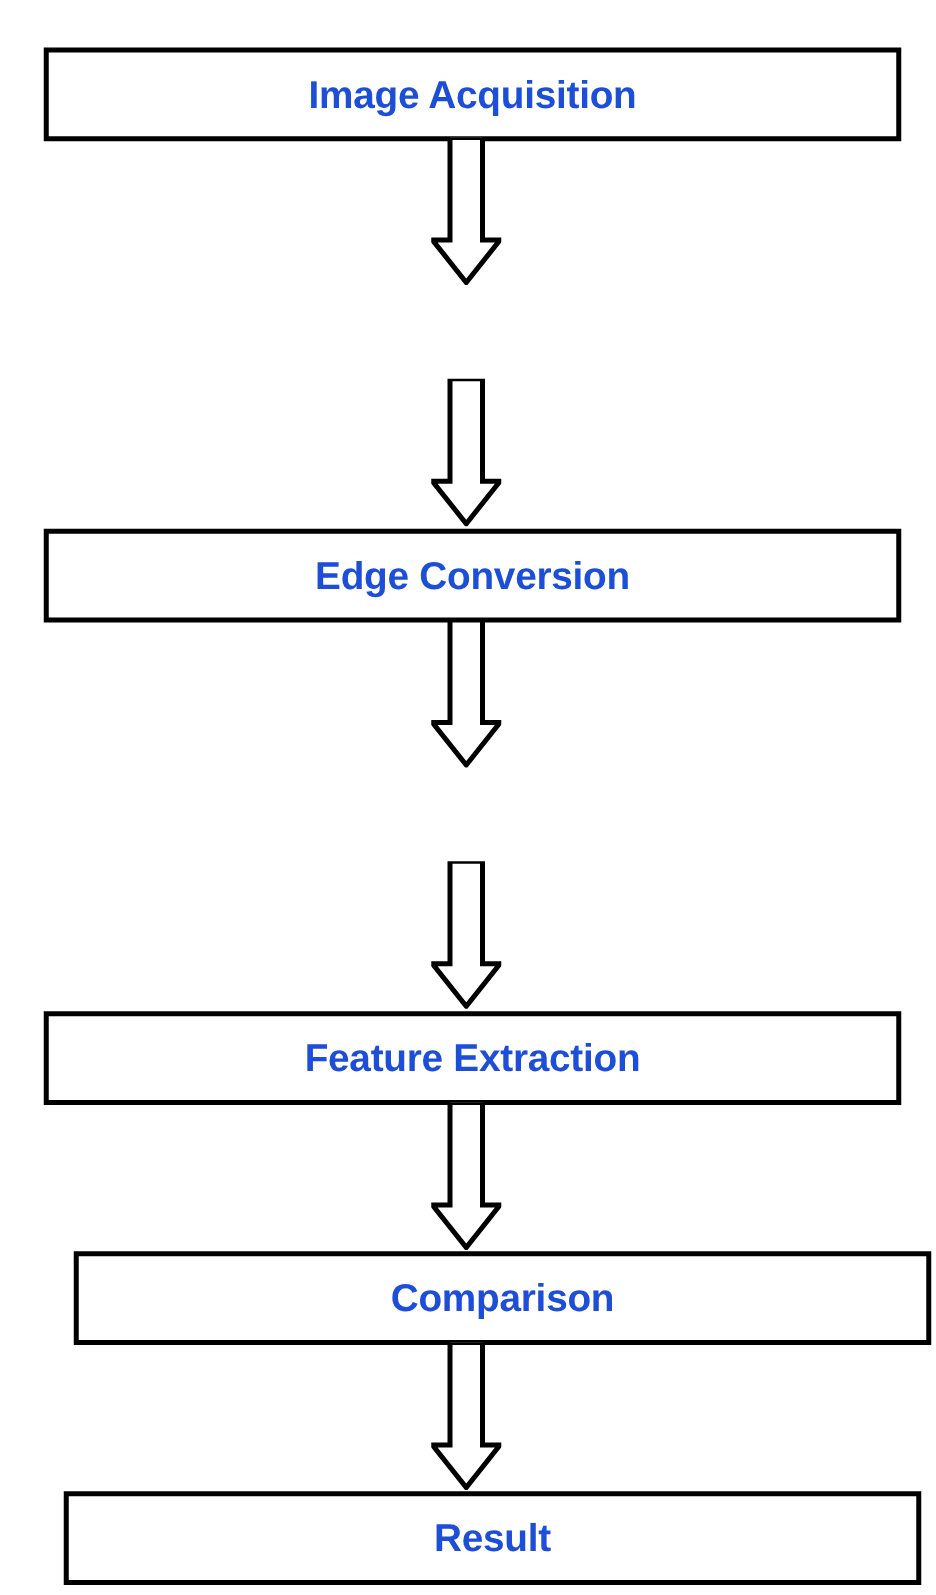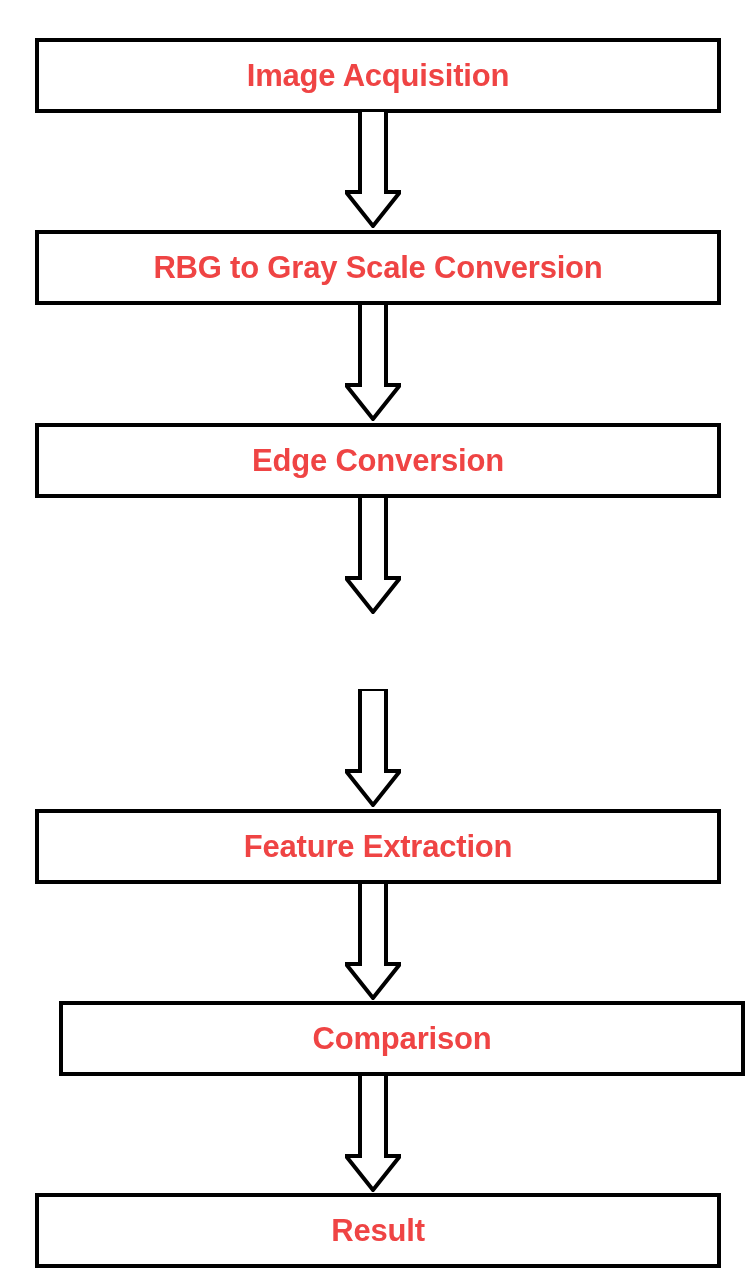--- a/index.html
+++ b/index.html
@@ -28,21 +28,21 @@
     background: #ffffff;
     display: flex;
     align-items: center;
     justify-content: center;
   }
   .flow-node-label {
     font-family: "Liberation Sans", sans-serif;
     font-weight: bold;
     font-size: 31px;
     line-height: 1;
-    color: #ef4444;
+    color: #1d4ed8;
     letter-spacing: -0.2px;
     white-space: nowrap;
     text-align: left;
   }
   .flow-arrow {
     position: absolute;
     left: 345px;
     width: 56px;
     height: 118px;
   }
@@ -60,23 +60,20 @@
   <div class="flow-node" style="top:38px;">
     <span class="flow-node-label">Image Acquisition</span>
   </div>
 
   <div class="flow-arrow" style="top:110px;">
     <svg viewBox="0 0 56 118" preserveAspectRatio="none" aria-hidden="true">
       <polygon points="15,0 41,0 41,82 55,82 28,116 1,82 15,82" fill="#ffffff" stroke="#000000" stroke-width="4" stroke-linejoin="miter"></polygon>
     </svg>
   </div>
 
-  <div class="flow-node" style="top:230px;">
-    <span class="flow-node-label">RBG to Gray Scale Conversion</span>
-  </div>
 
   <div class="flow-arrow" style="top:303px;">
     <svg viewBox="0 0 56 118" preserveAspectRatio="none" aria-hidden="true">
       <polygon points="15,0 41,0 41,82 55,82 28,116 1,82 15,82" fill="#ffffff" stroke="#000000" stroke-width="4" stroke-linejoin="miter"></polygon>
     </svg>
   </div>
 
   <div class="flow-node" style="top:423px;">
     <span class="flow-node-label">Edge Conversion</span>
   </div>
@@ -107,17 +104,17 @@
   <div class="flow-node" style="top:1001px;margin-left:24px;">
     <span class="flow-node-label">Comparison</span>
   </div>
 
   <div class="flow-arrow" style="top:1074px;">
     <svg viewBox="0 0 56 118" preserveAspectRatio="none" aria-hidden="true">
       <polygon points="15,0 41,0 41,82 55,82 28,116 1,82 15,82" fill="#ffffff" stroke="#000000" stroke-width="4" stroke-linejoin="miter"></polygon>
     </svg>
   </div>
 
-  <div class="flow-node" style="top:1193px;">
+  <div class="flow-node" style="top:1193px;margin-left:16px;">
     <span class="flow-node-label">Result</span>
   </div>
 
 </div>
 
 </body></html>

